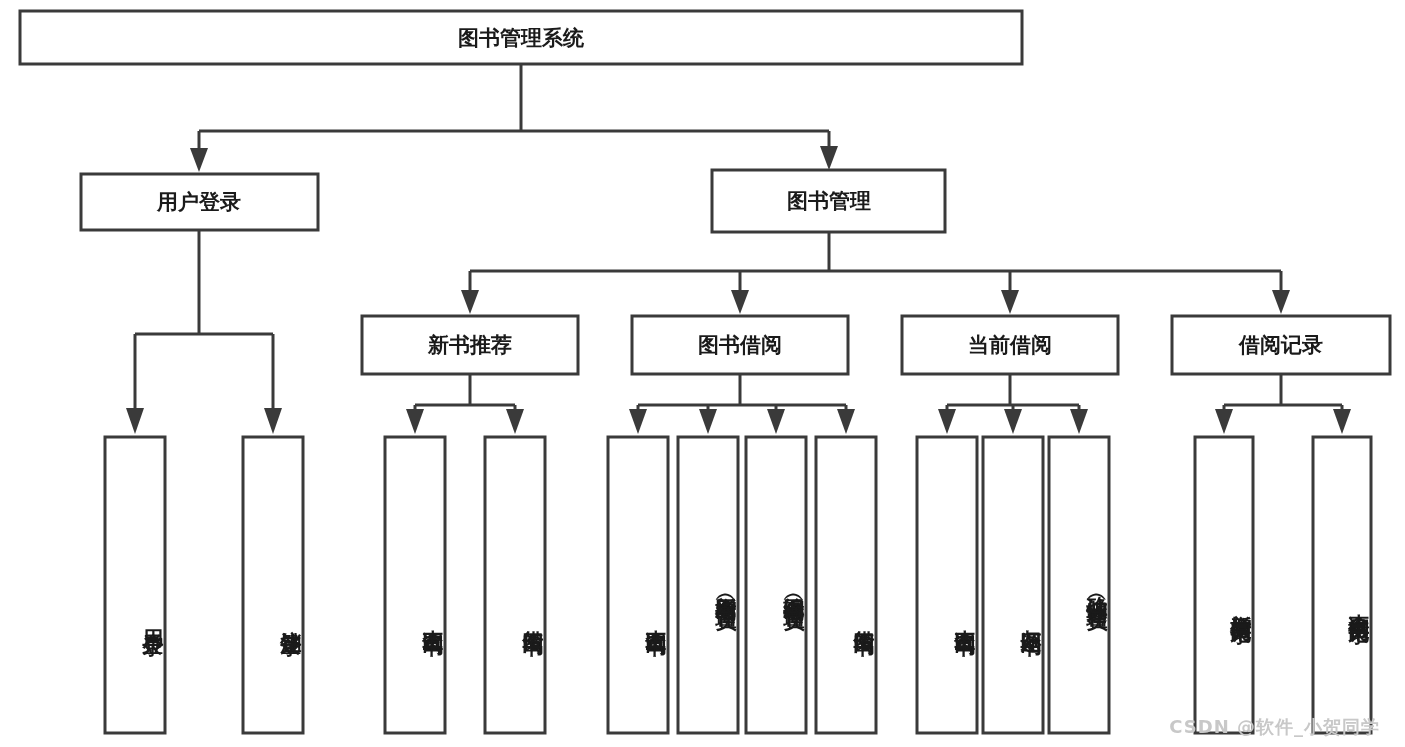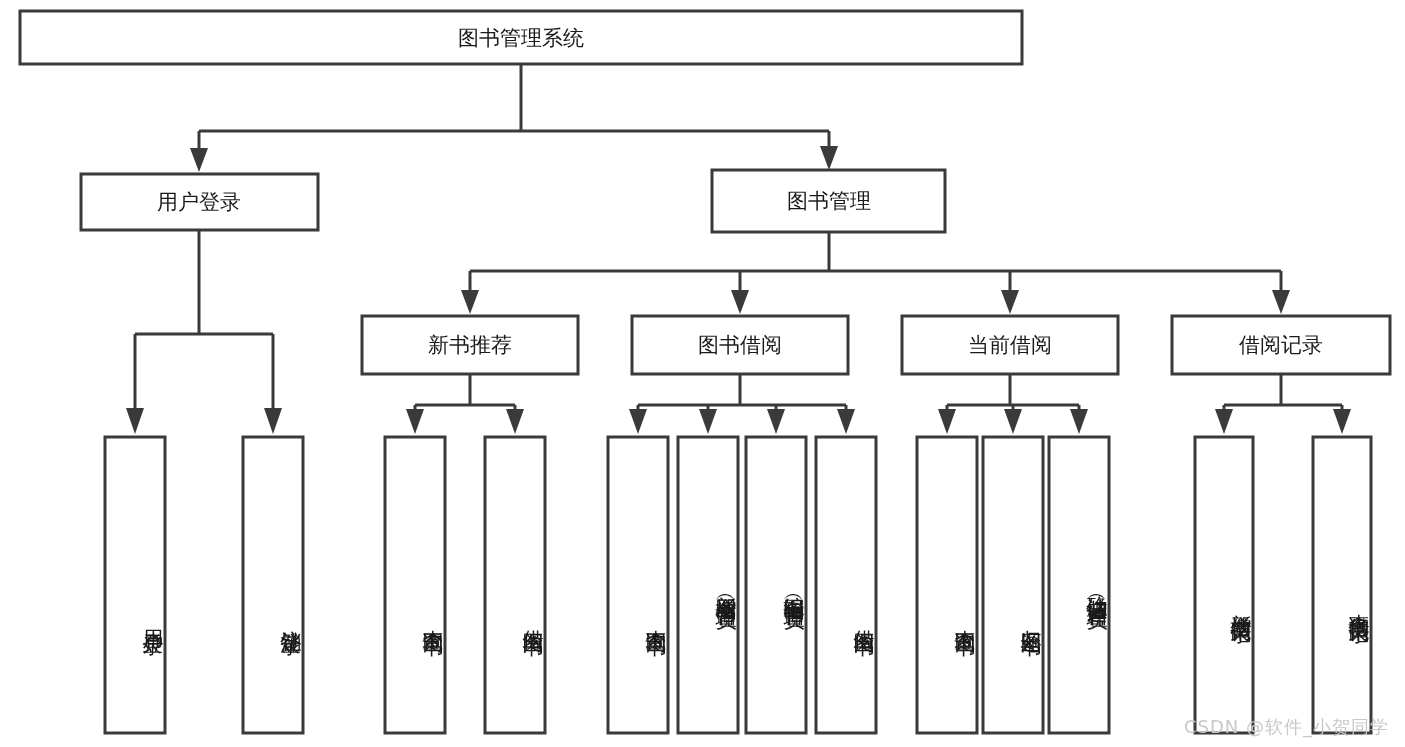--- a/index.html
+++ b/index.html
@@ -11,20 +11,21 @@
     width: 1405px;
     height: 747px;
     font-family: "DejaVu Sans", "Liberation Sans", sans-serif;
     overflow: hidden;
   }
   #diagram-root {
     position: relative;
     width: 1405px;
     height: 747px;
     background: #ffffff;
+    font-weight: bold;
   }
   svg.diagram-svg {
     position: absolute;
     left: 0;
     top: 0;
     width: 1405px;
     height: 747px;
     display: block;
   }
   .node-box {
@@ -59,21 +60,21 @@
     color: #1a1a1a;
     letter-spacing: 2px;
     display: flex;
     align-items: flex-start;
     justify-content: center;
     white-space: nowrap;
     pointer-events: none;
   }
   .watermark {
     position: absolute;
-    right: 16px;
+    right: 25px;
     bottom: 8px;
     font-family: "DejaVu Sans", "Liberation Sans", sans-serif;
     font-size: 18px;
     color: #c8c8c8;
     letter-spacing: 1px;
     white-space: nowrap;
   }
 </style>
 </head>
 <body>

